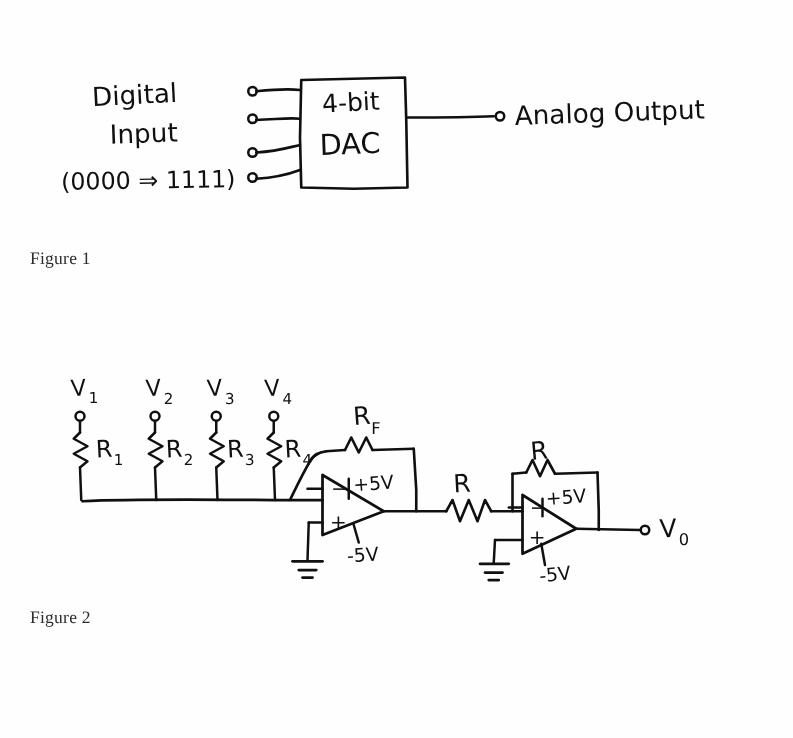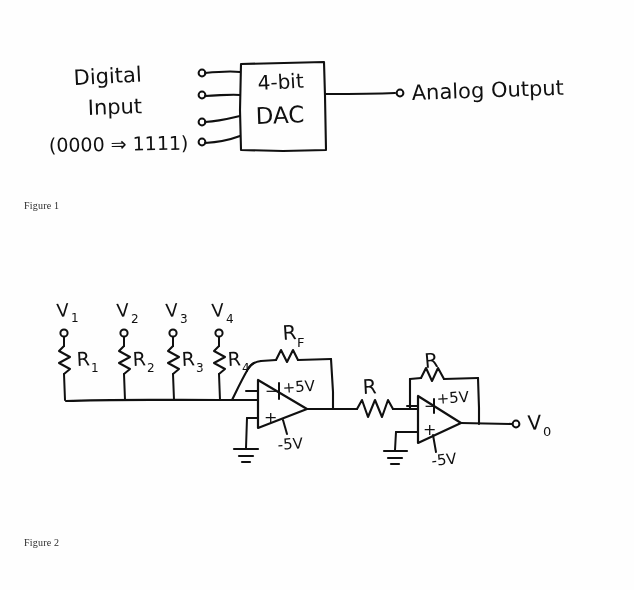--- a/index.html
+++ b/index.html
@@ -18,27 +18,27 @@
   #sheet {
     position: absolute;
     left: 0; top: 0;
     width: 634px;
     height: 590px;
     background: #fefefe;
   }
   .fig-caption {
     position: absolute;
     font-family: "Liberation Serif", "DejaVu Serif", serif;
-    font-size: 10px;
+    font-size: 14px;
     color: #2b2b2b;
     letter-spacing: 0.2px;
     white-space: nowrap;
   }
   #fig1-caption { left: 24px; top: 200px; }
-  #fig2-caption { left: 24px; top: 537px; }
+  #fig2-caption { left: 24px; top: 487px; }
 
   svg.ink {
     position: absolute;
     left: 0; top: 0;
     width: 634px;
     height: 590px;
     pointer-events: none;
   }
   svg.ink text {
     font-family: "DejaVu Sans", sans-serif;

